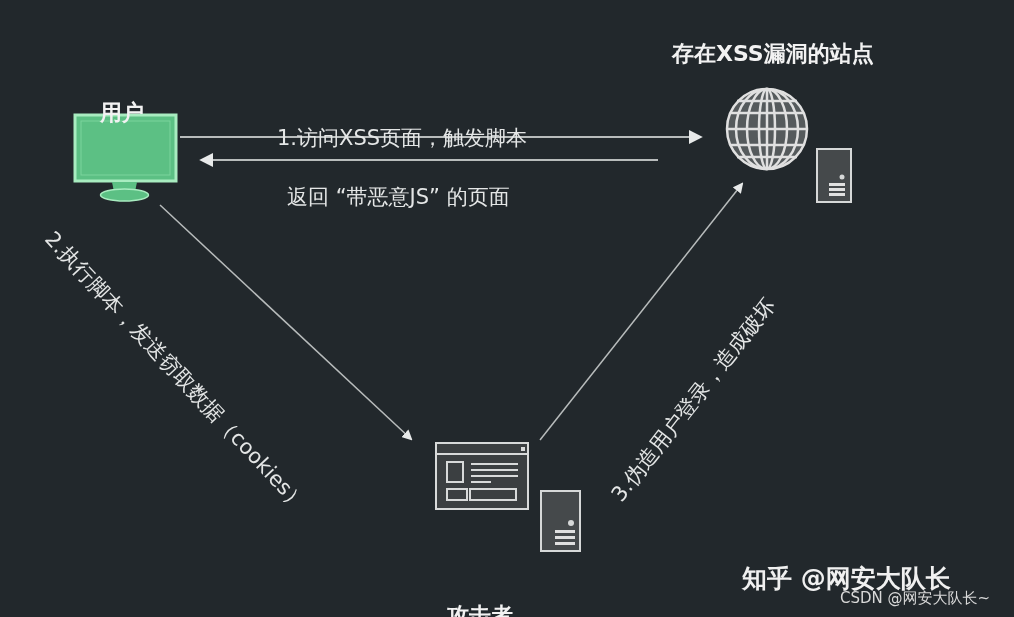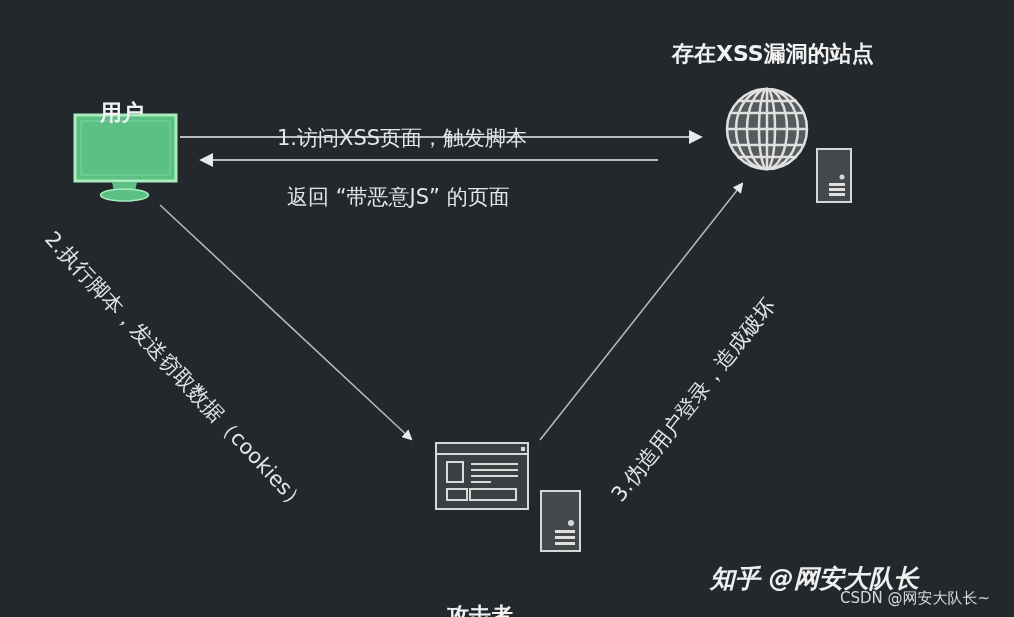--- a/index.html
+++ b/index.html
@@ -84,14 +84,14 @@
 
 <div class="abs label-node" style="left:100px; top:70px;margin-top:28px;">用户</div>
 <div class="abs label-node" style="left:672px; top:39px;">存在XSS漏洞的站点</div>
 <div class="abs label-node" style="left:447px; top:601px;">攻击者</div>
 
 <div class="abs label-edge" style="left:277px; top:85px;margin-top:39px;">1.访问XSS页面，触发脚本</div>
 <div class="abs label-edge" style="left:287px; top:183px;text-align:right;">返回 “带恶意JS” 的页面</div>
 <div class="abs label-edge" style="left:40px; top:205px; transform-origin: 0 0; transform: rotate(47deg) translate(28px, 0);">2.执行脚本，发送窃取数据（cookies）</div>
 <div class="abs label-edge" style="left:605px; top:490px; transform-origin: 0 0; transform: rotate(-52deg);">3.伪造用户登录，造成破坏</div>
 
-<div class="abs watermark-zh" style="left:710px; top:562px;font-style:italic;">知乎 @网安大队长</div>
+<div class="abs watermark-zh" style="left:742px; top:562px;">知乎 @网安大队长</div>
 <div class="abs watermark-csdn" style="left:840px; top:589px;">CSDN @网安大队长~</div>
 
 </body></html>

